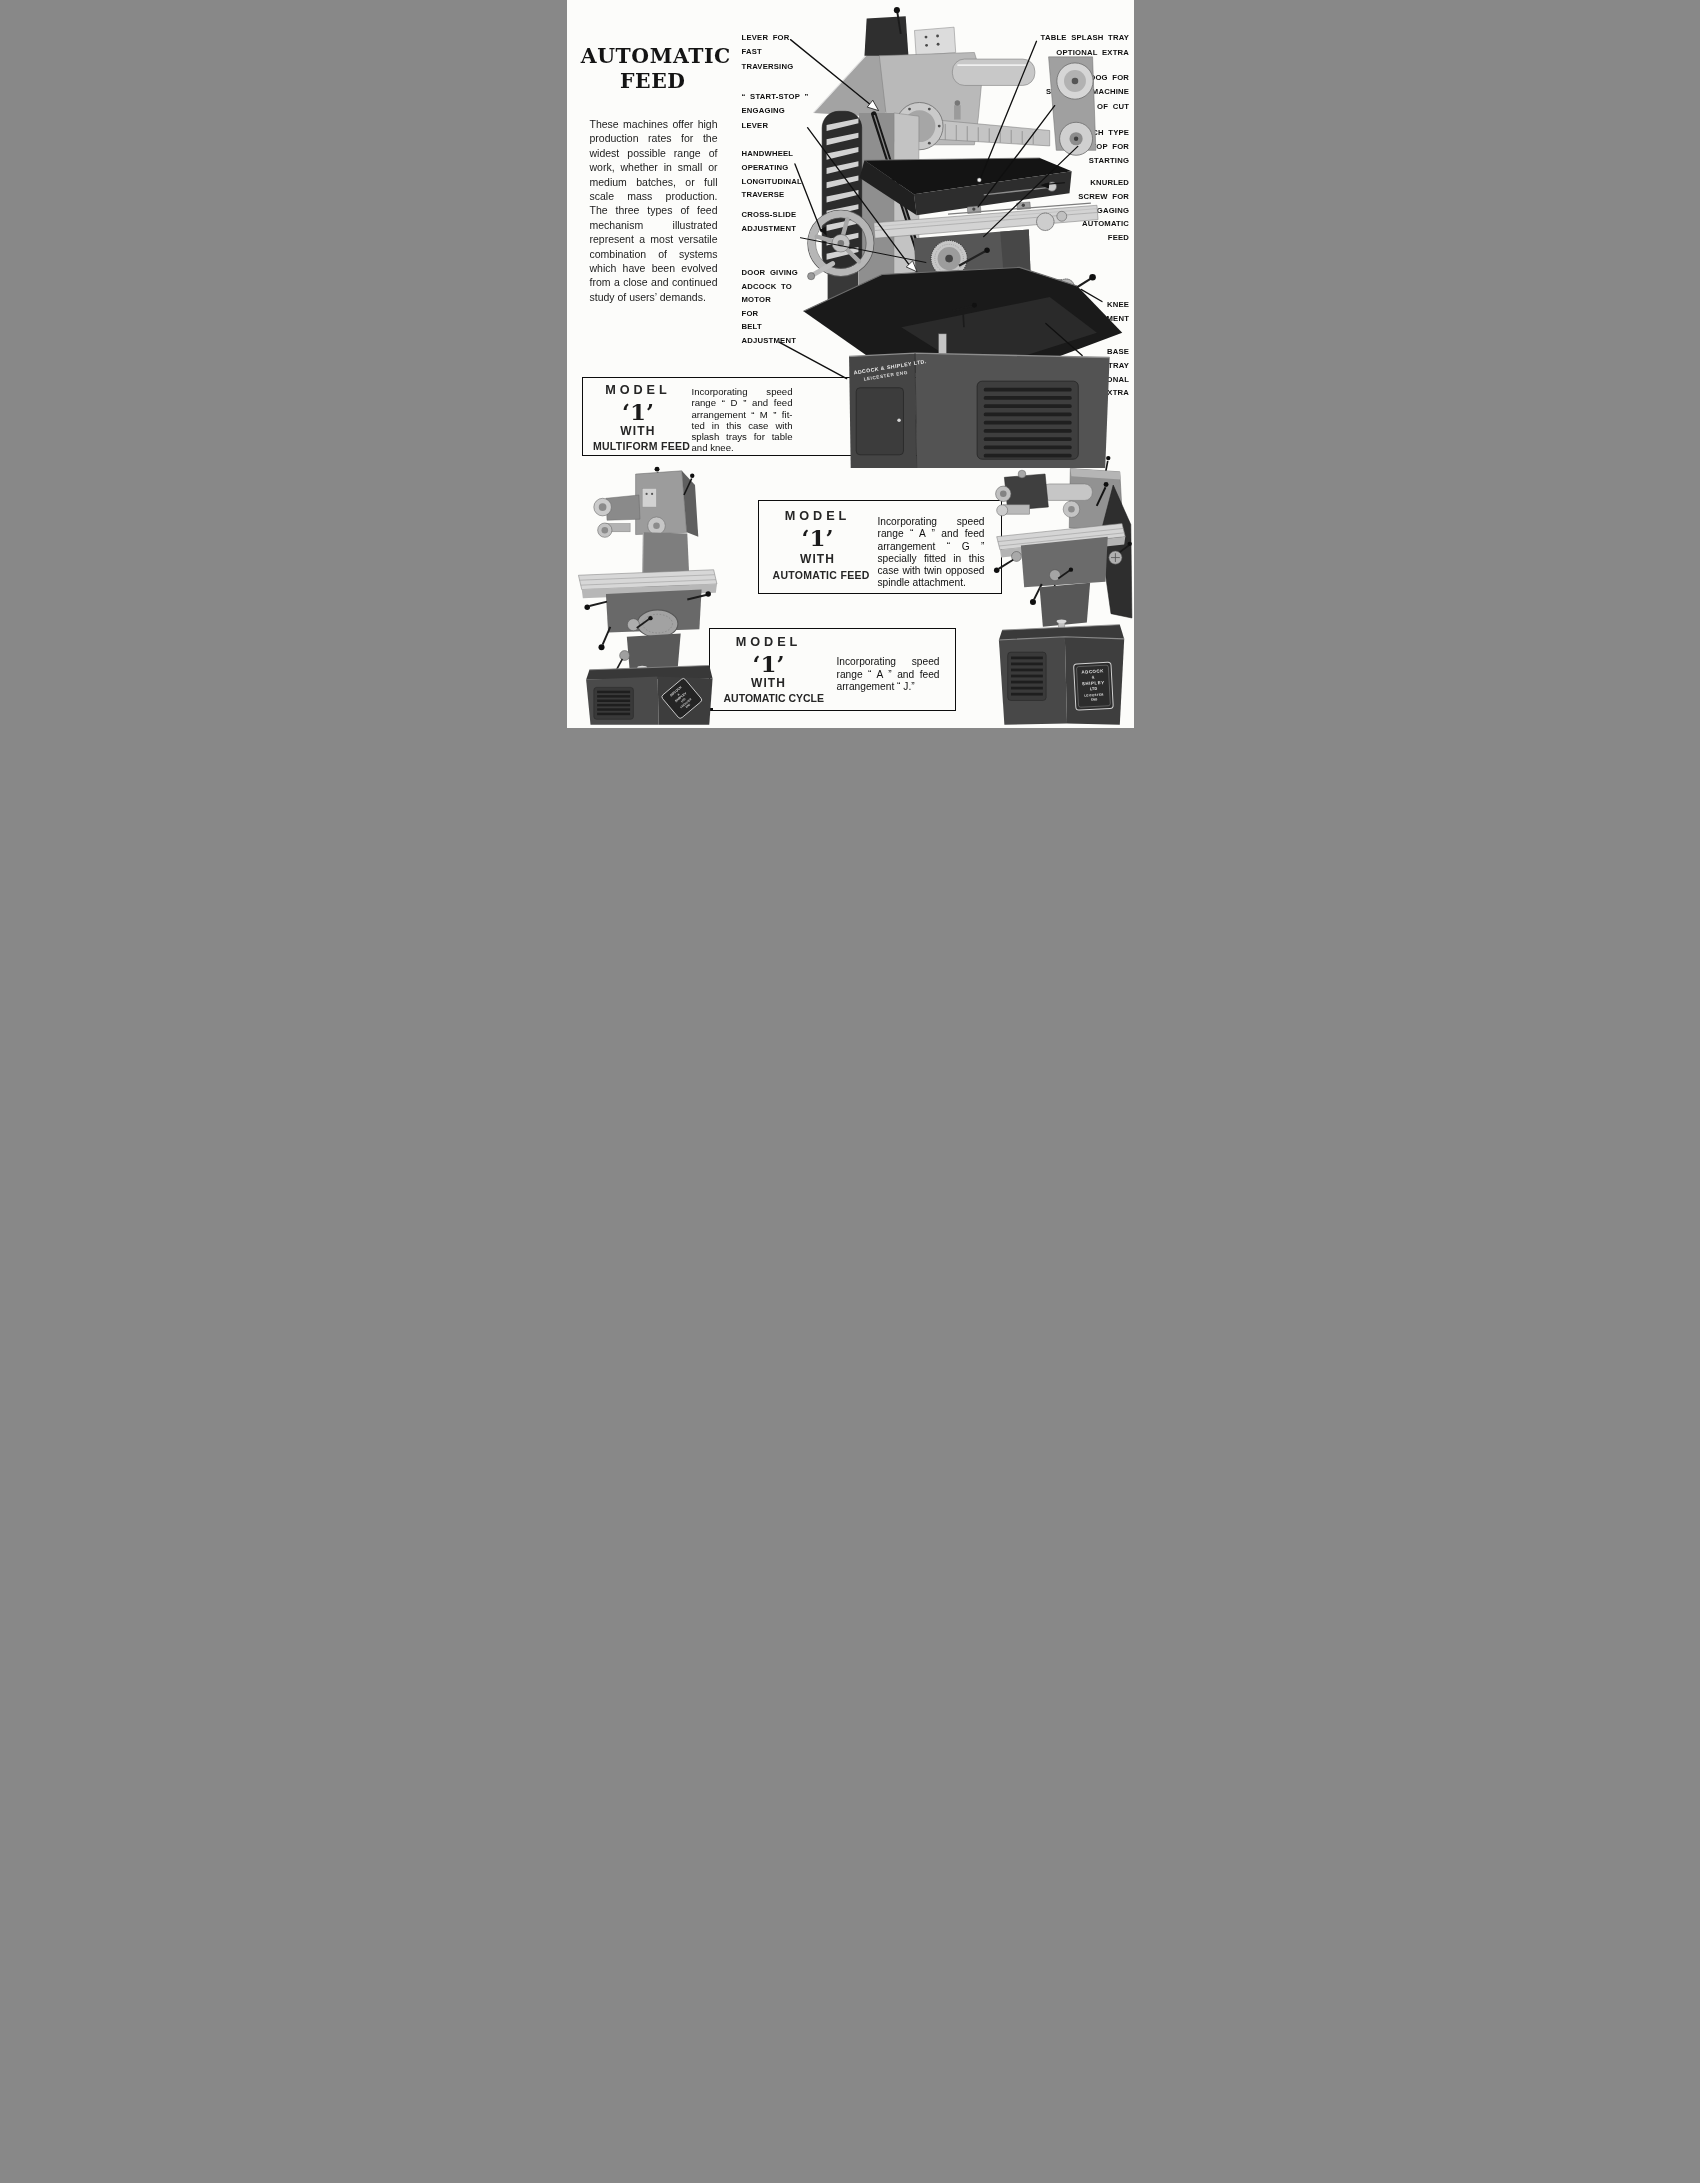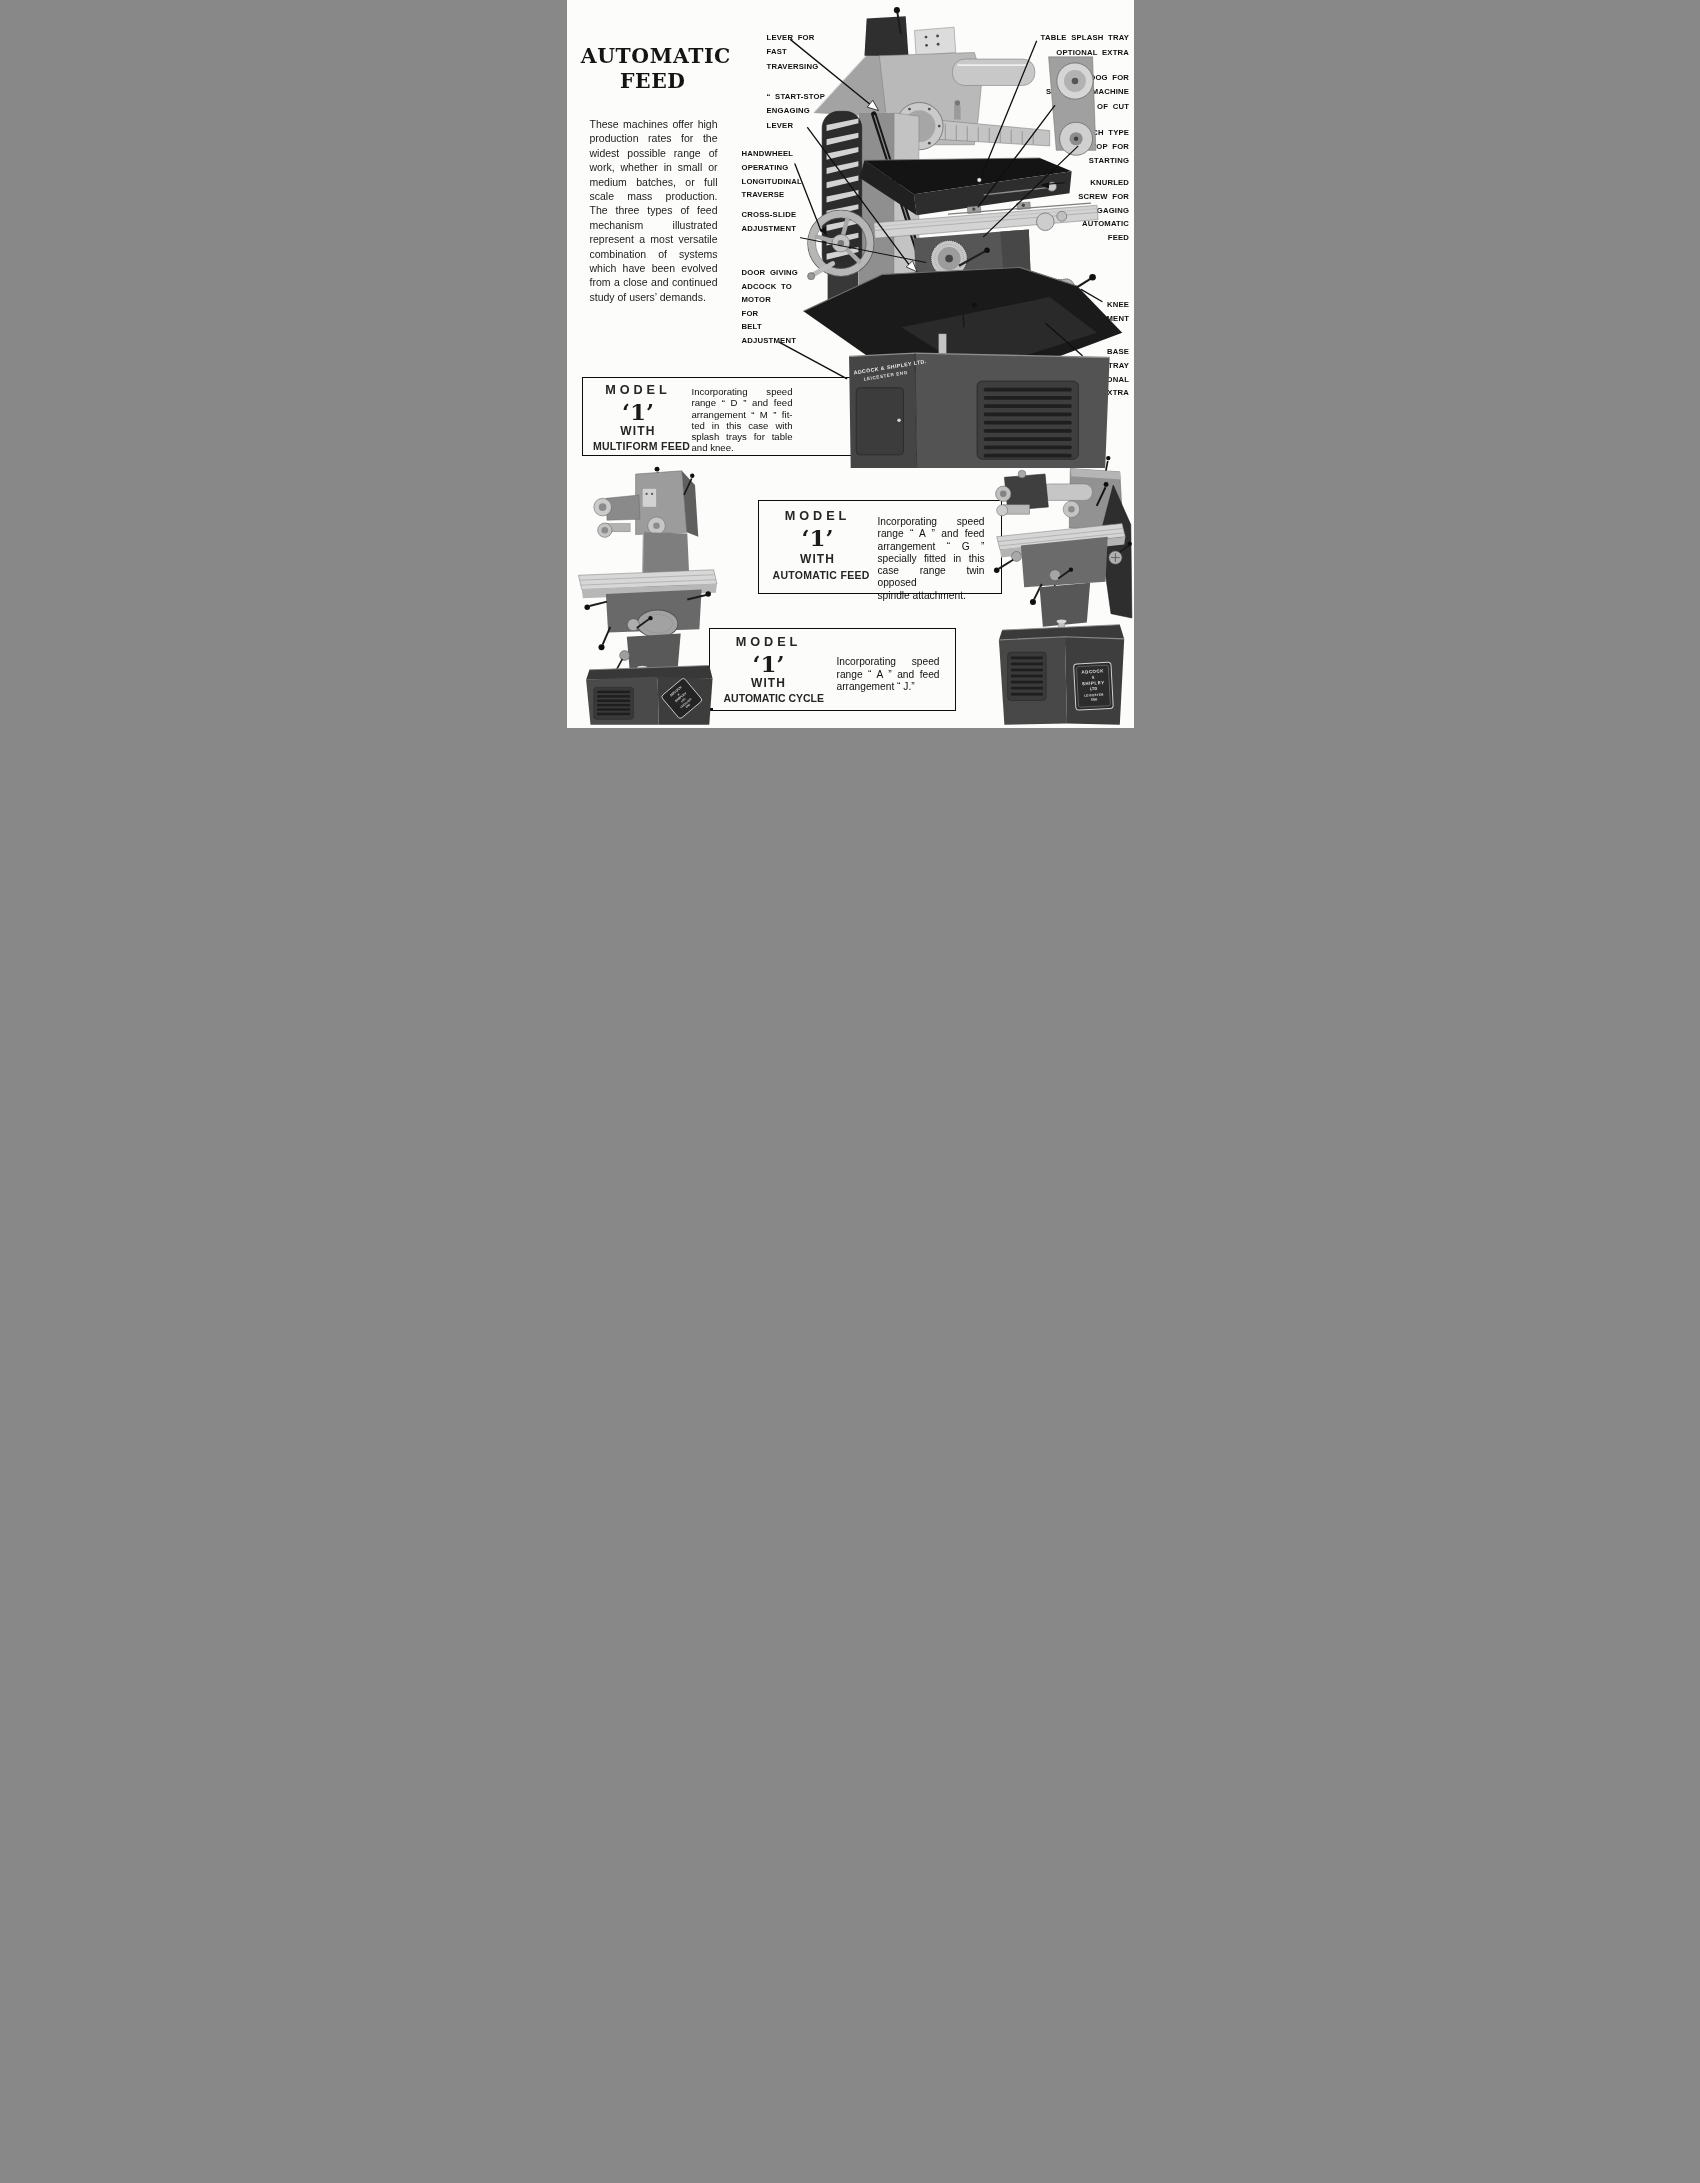--- a/index.html
+++ b/index.html
@@ -19,21 +19,21 @@
     font-size:10.5px;line-height:14.4px;text-align:justify;color:#1b1b1b;
   }
   
   .co{position:absolute;font-weight:bold;font-size:7.7px;
       letter-spacing:0.2px;word-spacing:2.2px;color:#101010;}
   .co div{white-space:nowrap;}
   .co-l{text-align:left;}
   .co-r{right:4.4px;text-align:right;}
   .lh24 div{line-height:13.5px;}
   .lh25 div{line-height:13.8px;}
-  .lh26 div{line-height:14.3px;margin-left:25px;}
+  .lh26 div{line-height:14.3px;}
   .lh27 div{line-height:15px;}
   
   .mbox{position:absolute;box-sizing:border-box;border:1.7px solid #0d0d0d;background:transparent;}
   .bm{position:absolute;text-align:center;color:#262626;}
   .bm .bm-model{font-weight:bold;font-size:12.7px;line-height:13.8px;letter-spacing:3.9px;}
   .bm .bm-num{font-family:"DejaVu Serif",serif;font-weight:bold;font-size:23px;line-height:25px;margin-top:1.1px;color:#1a1a1a;}
   .bm .bm-with{font-weight:bold;font-size:12px;line-height:9.4px;letter-spacing:1.1px;margin-top:3.3px;}
   .bm .bm-feed{font-weight:bold;font-size:10.5px;line-height:11.6px;letter-spacing:0.3px;margin-top:4.4px;white-space:nowrap;}
   .desc{position:absolute;color:#101010;}
   .desc div{text-align:justify;text-align-last:justify;}
@@ -139,21 +139,21 @@
     <div class="bm-model">MODEL</div>
     <div class="bm-num">‘1’</div>
     <div class="bm-with" style="margin-top:5.5px;">WITH</div>
     <div class="bm-feed" style="margin-top:5.5px;">AUTOMATIC FEED</div>
   </div>
   <div class="desc d2" style="left:311px;top:516px;width:107px;">
     <div>Incorporating speed</div>
     <div>range “ A ” and feed</div>
     <div>arrangement  “ G ”</div>
     <div>specially fitted in this</div>
-    <div>case range twin opposed</div>
+    <div>case with twin opposed</div>
     <div class="last">spindle attachment.</div>
   </div>
 
   <div class="bext z5" style="left:124px;top:708px;width:22px;height:3.3px;"></div>
   <div class="mbox z5" style="left:142px;top:628px;width:247px;height:83px;"></div>
   <div class="bm" style="left:157px;top:636px;width:90px;">
     <div class="bm-model">MODEL</div>
     <div class="bm-num">‘1’</div>
     <div class="bm-with">WITH</div>
     <div class="bm-feed" style="letter-spacing:0;">AUTOMATIC CYCLE</div>

